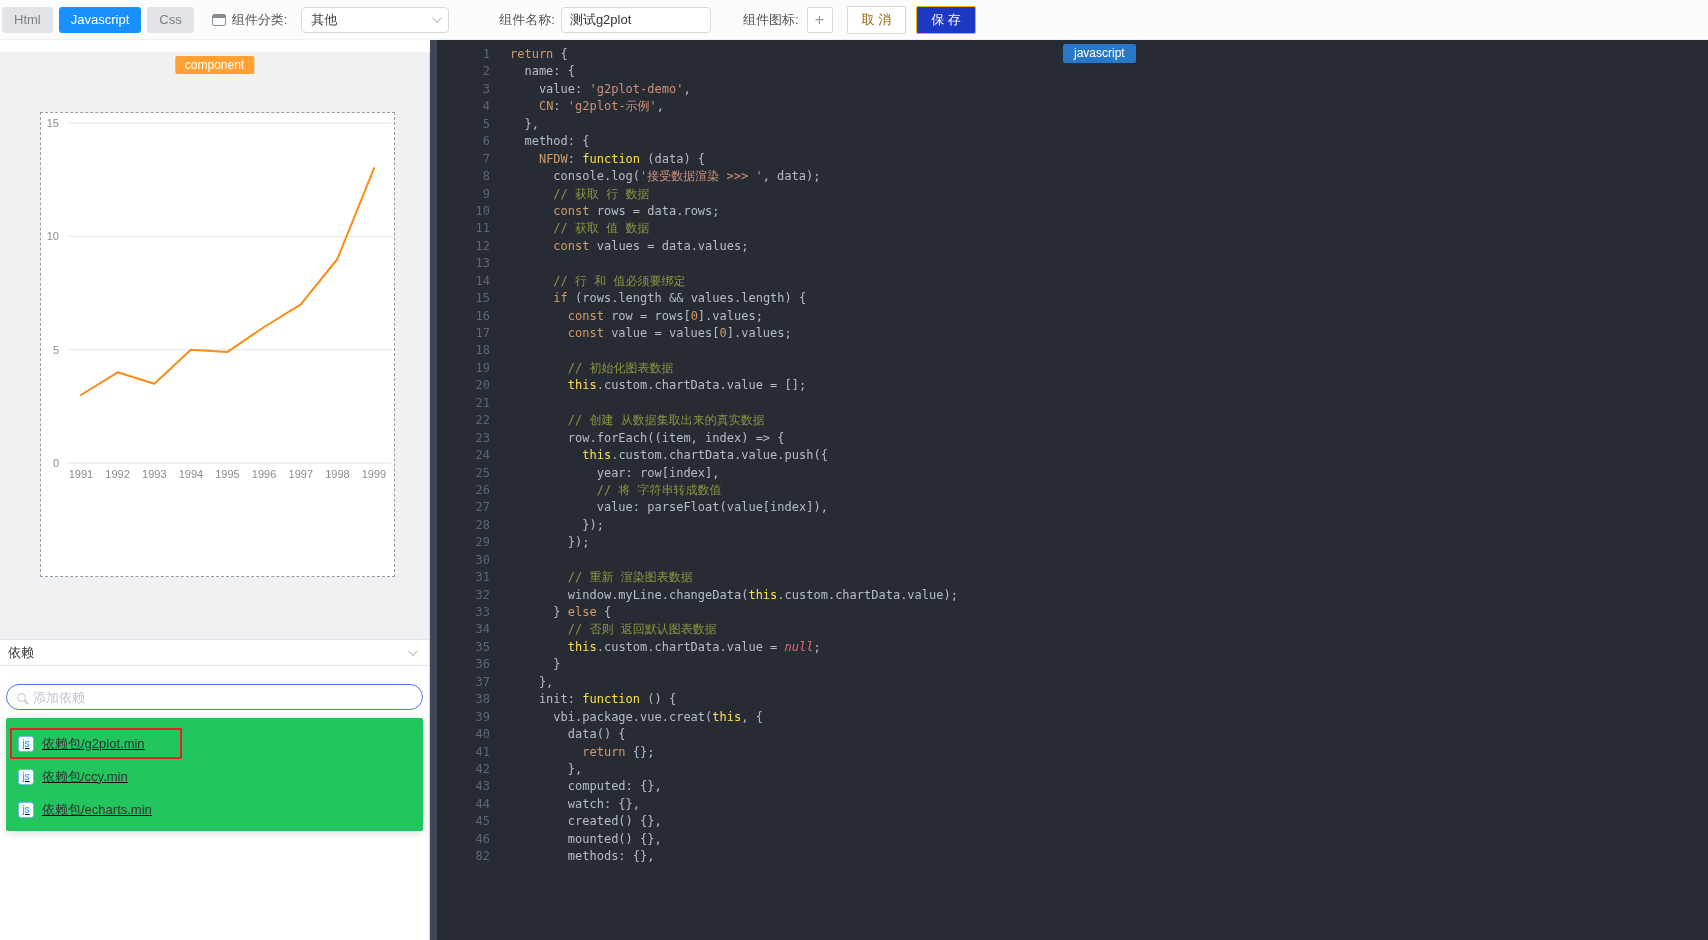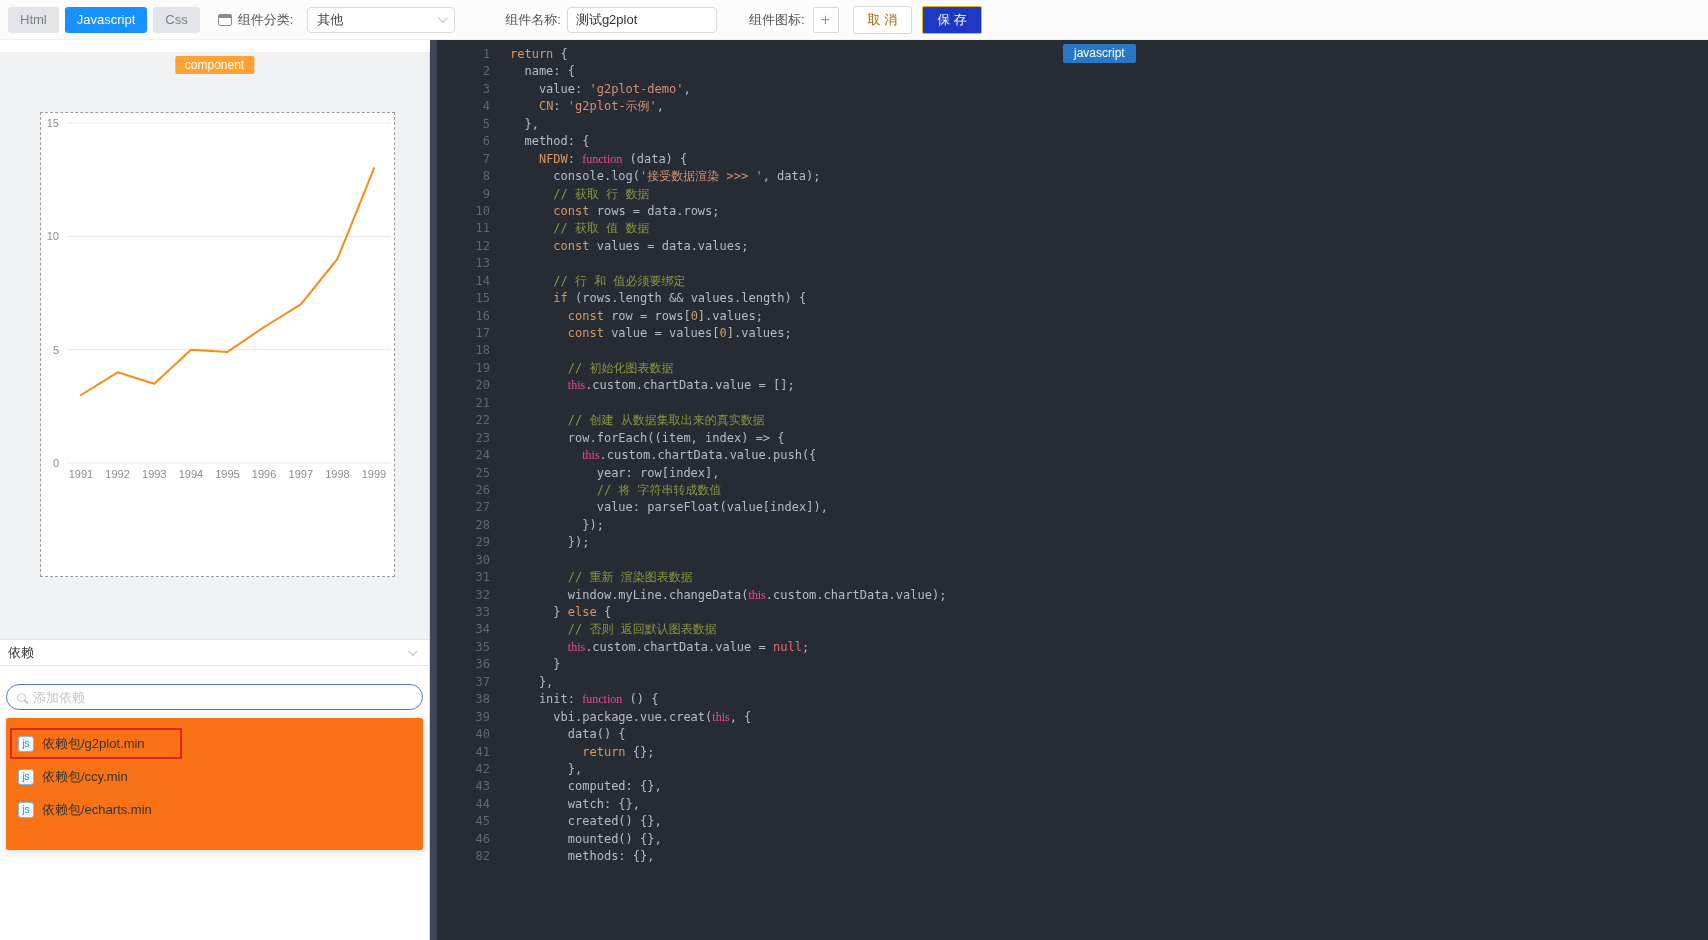--- a/index.html
+++ b/index.html
@@ -1,20 +1,20 @@
 <!DOCTYPE html>
 <html><head>
 <meta charset="utf-8">
 <style>
   * { box-sizing: border-box; margin: 0; padding: 0; }
   html,body { width:1708px; height:940px; overflow:hidden; background:#fff;
     font-family:"Liberation Sans","DejaVu Sans",sans-serif; }
 
   
-  .toolbar { height:40px; display:flex; align-items:center; padding:0 8px;
+  .toolbar { height:40px; display:flex; align-items:center; padding:0 2px;
     background:#fcfcfd; border-bottom:1px solid #eef0f2; }
   .tab { height:26px; padding:0 12px; border:none; border-radius:3px;
     background:#e2e4e7; color:#7a8088; font-size:13px; cursor:pointer; margin-right:6px;
     font-family:inherit; }
   .tab.active { background:#1890ff; color:#fff; }
   .tb-label { font-size:13px; color:#555; white-space:nowrap; }
   .cat-icon { width:14px; height:12px; border:1px solid #878d95; border-radius:2px;
     display:inline-block; margin:0 6px 0 12px;
     background:linear-gradient(#878d95 0 3px, transparent 3px); }
   .select { width:148px; height:26px; margin-left:14px; background:#fff;
@@ -51,39 +51,39 @@
   .deps-body { position:absolute; left:0; right:0; top:614px; bottom:0; background:#fff; }
   .search-box { margin:18px 6px 0; height:26px; border:1px solid #4d79d9; border-radius:13px;
     background:#fff; display:flex; align-items:center; padding:0 10px; }
   .mag { width:9px; height:9px; border:1.5px solid #c2c6cc; border-radius:50%;
     position:relative; display:inline-block; margin-right:7px; flex:none; }
   .mag::after { content:""; position:absolute; width:5px; height:1.5px; background:#c2c6cc;
     transform:rotate(45deg); right:-4px; bottom:-2px; }
   .search-box input { border:none; outline:none; flex:1; font-size:13px; color:#333;
     font-family:inherit; }
   .search-box input::placeholder { color:#c0c4cc; }
-  .deps-list { margin:8px 6px 0; background:#f97316; border-radius:2px; padding:10px 4px 23px;
-    box-shadow:0 2px 10px rgba(0,0,0,.14); }
+  .deps-list { margin:8px 6px 0; background:#22c55e; border-radius:2px; padding:10px 4px 4px;
+    box-shadow:0 2px 10px rgba(0,0,0,.14);text-decoration:underline; }
   .dep-item { height:31px; display:flex; align-items:center; padding:0 8px; margin-bottom:2px;
     font-size:13px; color:#333; cursor:pointer; }
   .dep-item.hl { border:2px solid #e32222; width:172px; height:31px; padding:0 6px; }
   .js-badge { width:16px; height:16px; border:1px solid #7ab8f5; border-radius:3px; color:#1890ff;
     font-size:10px; display:inline-flex; align-items:center; justify-content:center;
     margin-right:8px; flex:none; background:#f4faff; }
 
   
   .editor { position:relative; flex:1; background:#272c34; overflow:hidden; }
   .scroll-strip { position:absolute; left:0; top:0; bottom:0; width:7px; background:#3f4754; }
   .code-wrap { position:absolute; left:7px; top:6px; right:0; bottom:0; overflow:hidden;
     font-family:"DejaVu Sans Mono","Liberation Mono",monospace; font-size:12px; }
   .code-line { display:flex; height:17.45px; line-height:17.45px; white-space:pre; }
   .ln { width:53px; text-align:right; color:#5c6677; flex:none; }
   .code-text { padding-left:20px; white-space:pre; }
-  .tk-p { color:#b5bcc6; } .tk-k { color:#d19a66; } .tk-b { color:#ec4899;font-family:Liberation Serif, serif; }
-  .tk-s { color:#ce9178; } .tk-c { color:#8a9440; } .tk-r { color:#e06c75; }
+  .tk-p { color:#b5bcc6; } .tk-k { color:#d19a66; } .tk-b { color:#fde047; }
+  .tk-s { color:#ce9178; } .tk-c { color:#8a9440; } .tk-r { color:#e06c75;font-style:italic; }
   .lang-badge { position:absolute; top:4px; left:633px; background:#2878c8; color:#fff;
     font-size:12px; padding:2px 11px 3px; border-radius:2px; }
 </style>
 </head>
 <body>
 
 <header class="toolbar">
   <button class="tab">Html</button>
   <button class="tab active">Javascript</button>
   <button class="tab">Css</button>

